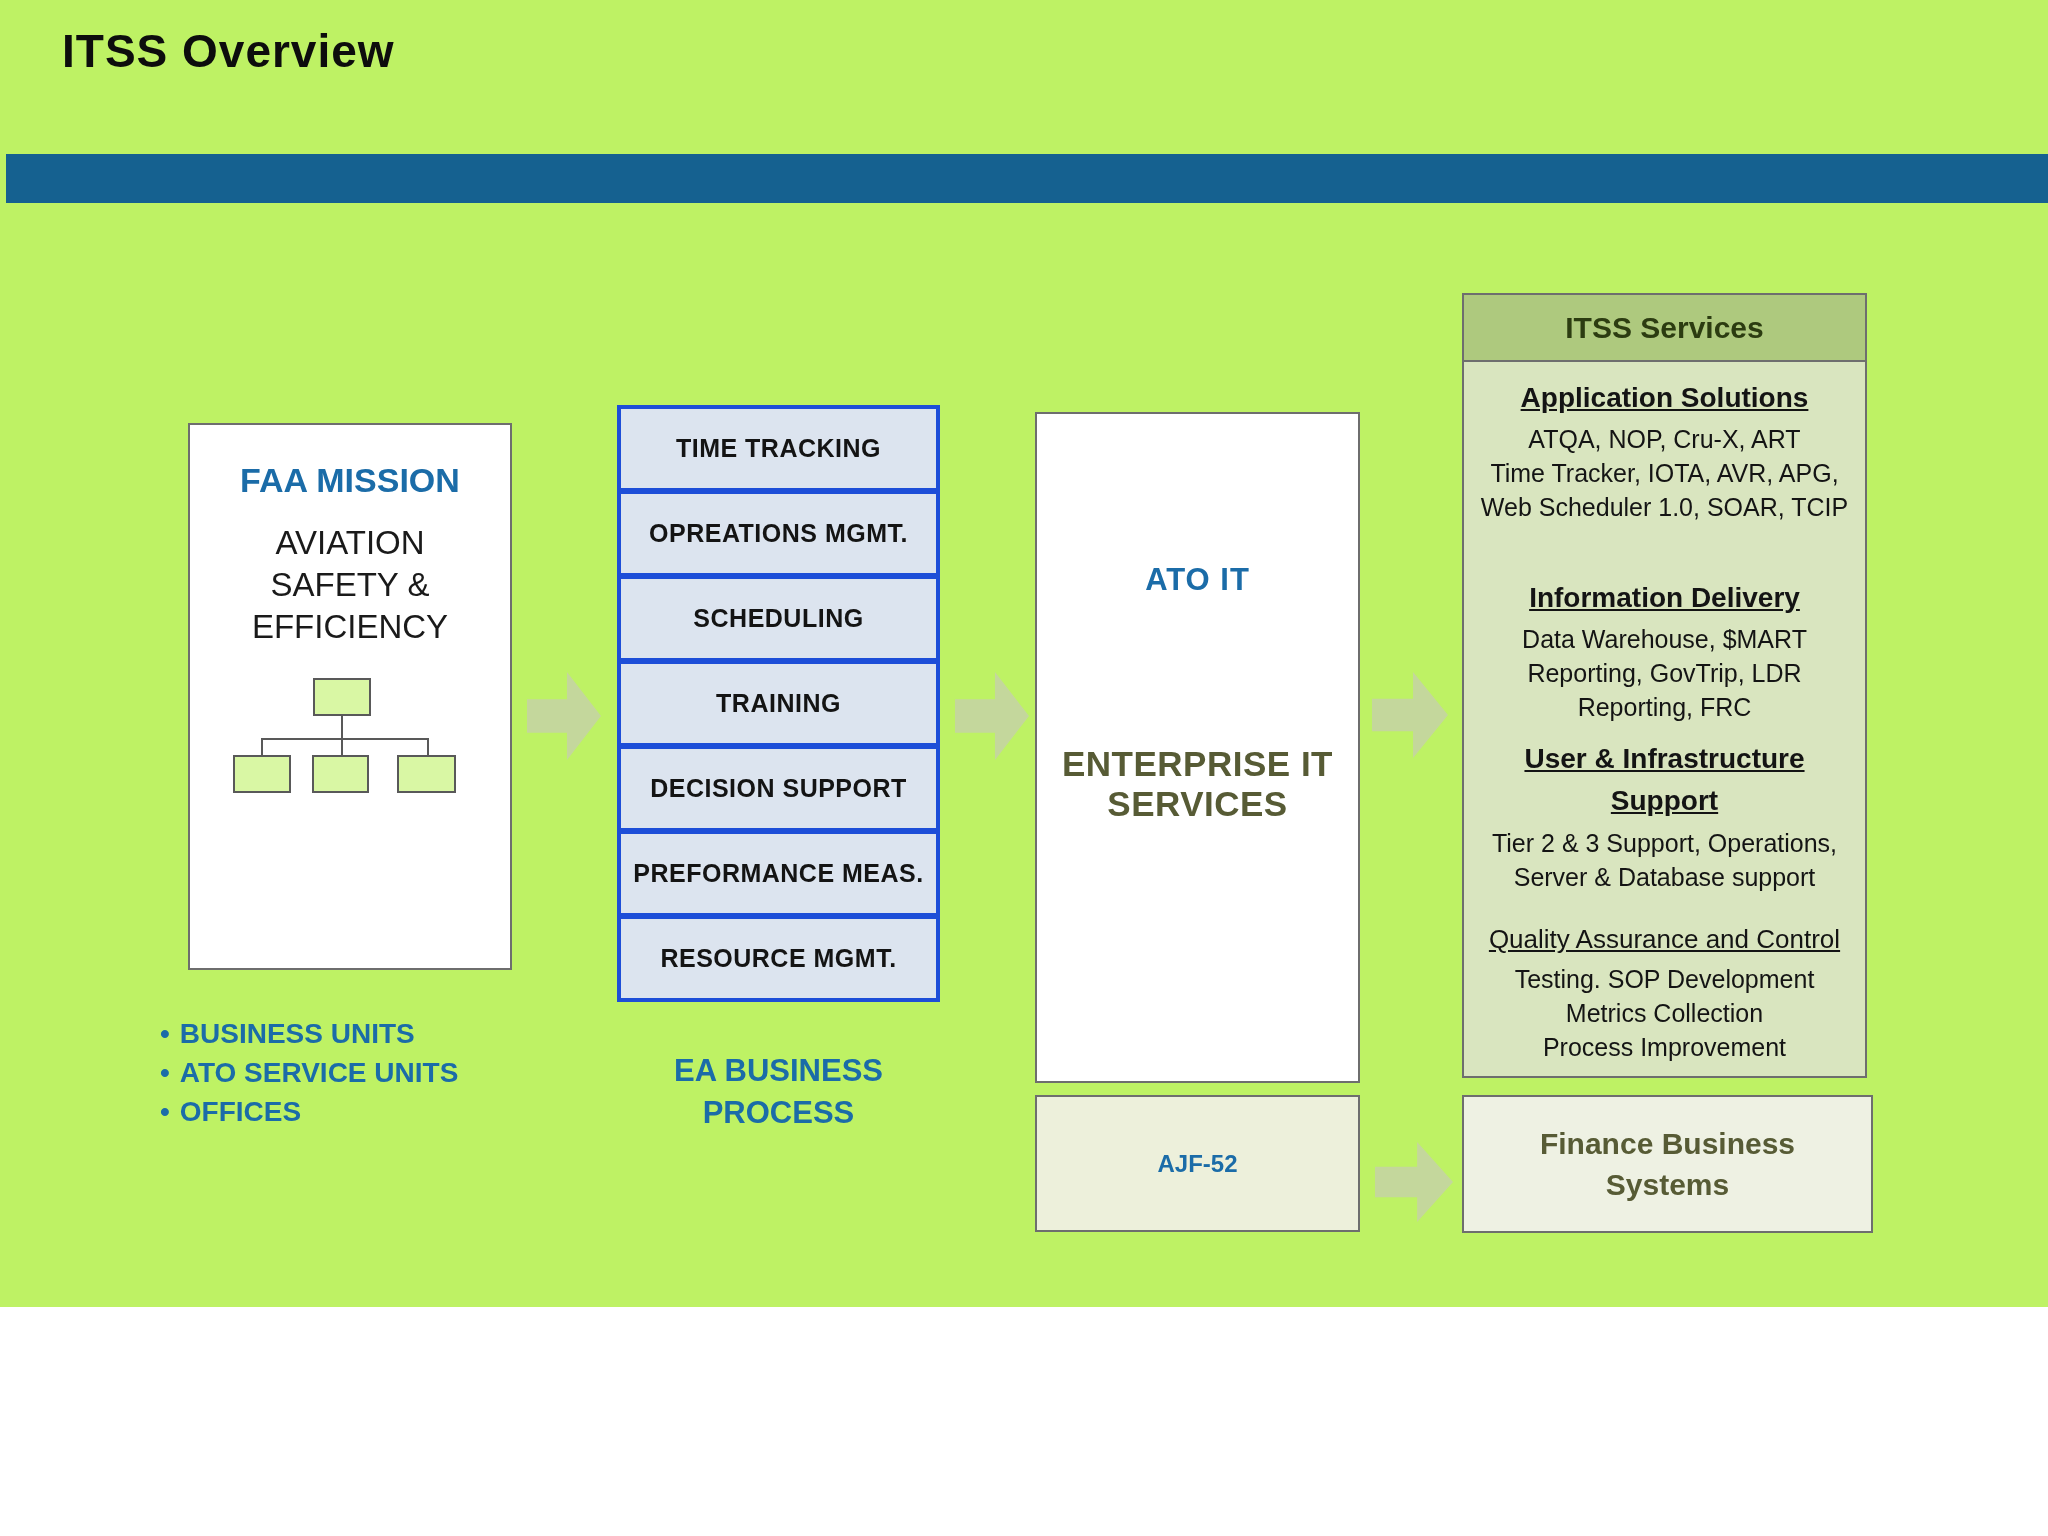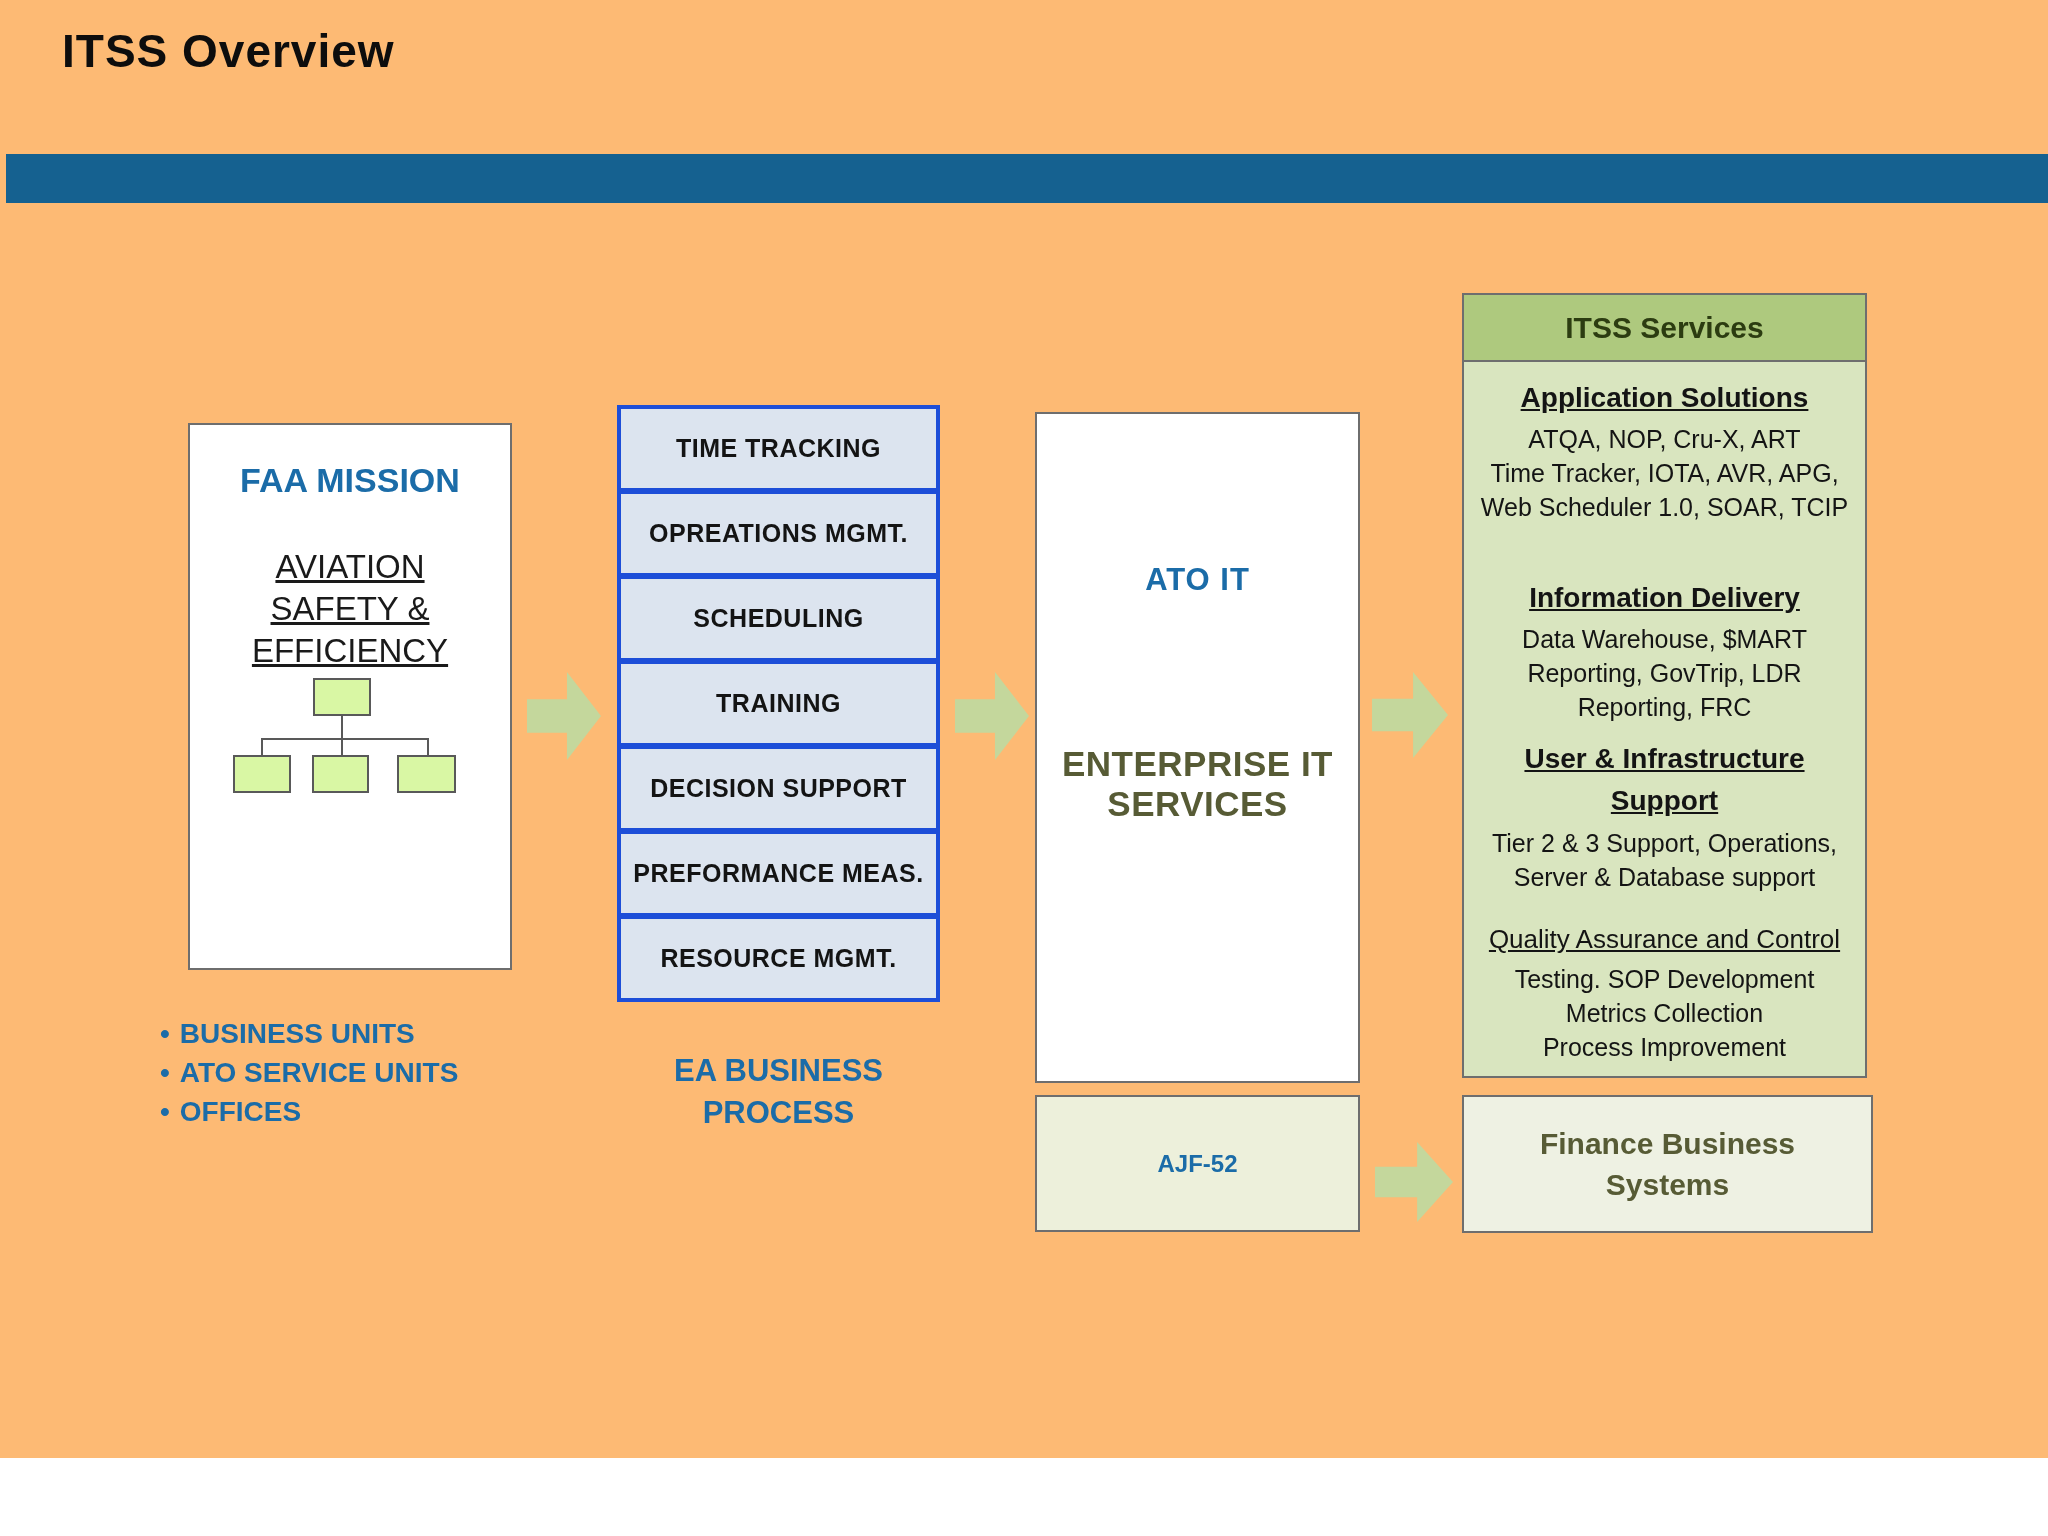--- a/index.html
+++ b/index.html
@@ -1,26 +1,26 @@
 <!DOCTYPE html>
 <html><head>
 <meta charset="utf-8">
 <style>
   html,body{margin:0;padding:0;background:#ffffff;}
-  #slide{position:relative;width:2048px;height:1458px;background:#fdba74;overflow:hidden;
+  #slide{position:relative;width:2048px;height:1307px;background:#bef264;overflow:hidden;
          font-family:"Liberation Sans",sans-serif;}
 
   .slide-title{position:absolute;left:62px;top:24px;font-size:46px;font-weight:bold;color:#0d0d0d;letter-spacing:1px;}
   .topbar{position:absolute;left:6px;top:154px;width:2042px;height:49px;background:#156190;}
 
   
   .faa-box{position:absolute;left:188px;top:423px;width:324px;height:547px;background:#ffffff;
            border:2px solid #6e6e6e;box-sizing:border-box;}
   .faa-heading{margin-top:36px;text-align:center;color:#1b6ca8;font-weight:bold;font-size:34px;}
-  .mission{margin-top:46px;text-align:center;font-size:33px;color:#1a1a1a;line-height:42px;text-decoration:underline;}
+  .mission{margin-top:22px;text-align:center;font-size:33px;color:#1a1a1a;line-height:42px;}
   .org-node{position:absolute;background:#d9f7a4;border:2px solid #595959;box-sizing:border-box;}
   .org-line{position:absolute;background:#595959;}
 
   
   .bullets{position:absolute;left:160px;top:1014px;width:400px;text-align:left;color:#1b6ca8;
            font-weight:bold;font-size:28px;line-height:39px;}
   .bullets .marker{margin-right:10px;}
 
   
   .stack{position:absolute;left:617px;top:405px;width:323px;}

